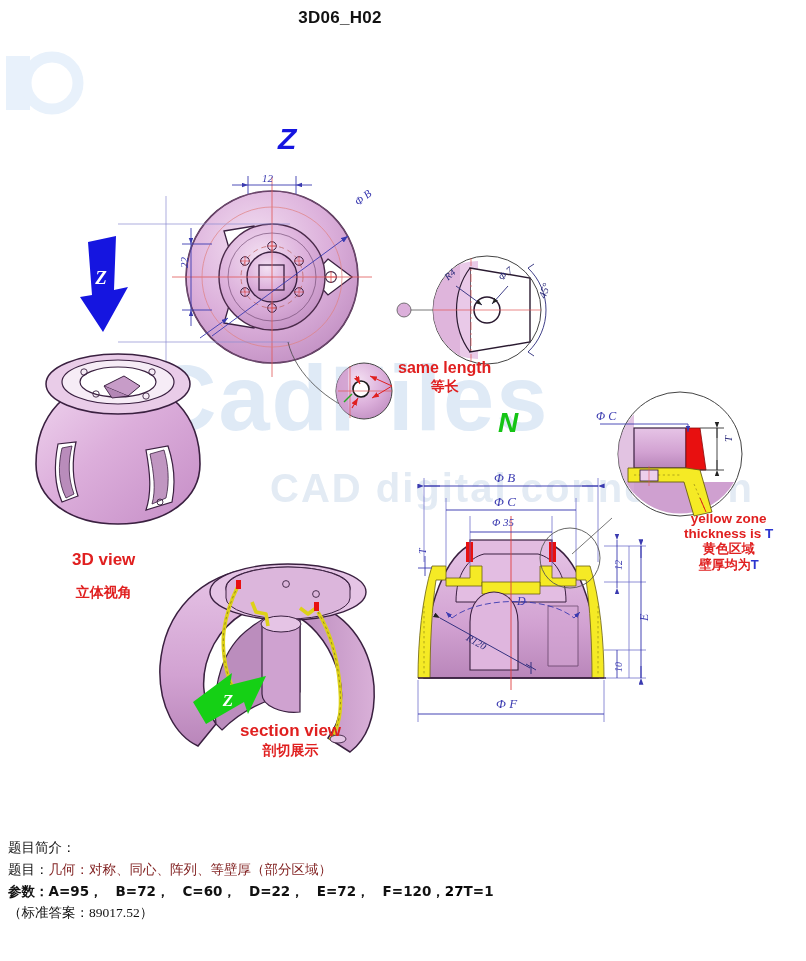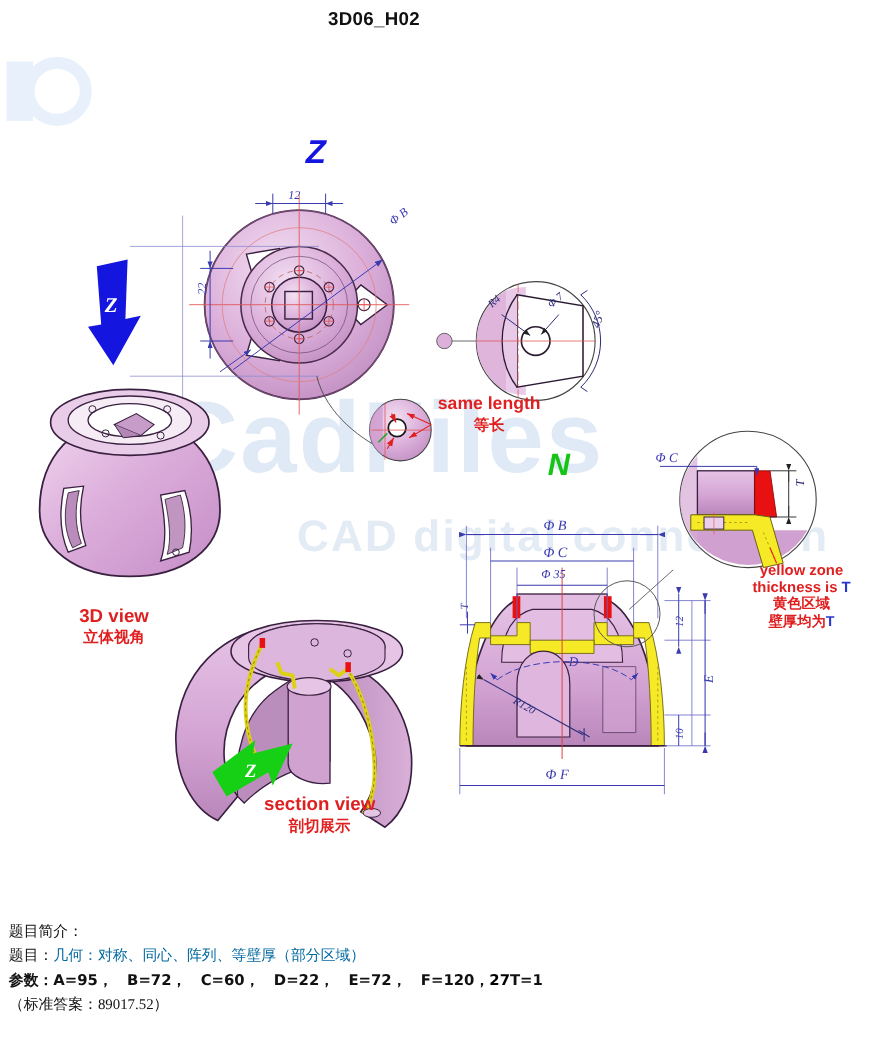--- a/index.html
+++ b/index.html
@@ -38,21 +38,21 @@
   .lbl{position:absolute;white-space:nowrap;}
   .lbl-en{font-weight:bold;color:#e02020;}
   .lbl-cn{font-weight:bold;color:#e02020;}
 
   .ann-same{left:398px;top:313px;}
   .ann-same .en{font-size:16px;}
   .ann-same .cn{font-size:14px;text-align:center;margin-top:1px;}
 
   .ann-3d{left:72px;top:504px;text-align:center;}
   .ann-3d .en{font-size:17px;}
-  .ann-3d .cn{font-size:14px;margin-top:1px;}
+  .ann-3d .cn{font-size:14px;margin-top:14px;}
 
   .ann-sec{left:240px;top:675px;text-align:center;}
   .ann-sec .en{font-size:17px;}
   .ann-sec .cn{font-size:14px;margin-top:1px;}
 
   .ann-yel{left:684px;top:465px;text-align:center;line-height:1.12;}
   .ann-yel .en{font-size:13.5px;}
   .ann-yel .cn{font-size:13px;margin-top:1px;}
   .tblue{color:#2b35d0;}
 
@@ -70,21 +70,21 @@
   .dim-dk{color:#2a2a7a;}
 
   
   .footer{
     position:absolute;left:8px;top:836px;width:560px;
     font-family:"DejaVu Sans","Liberation Sans",sans-serif;
     font-size:13.5px;line-height:1.64;color:#111;
   }
   .footer .row{white-space:nowrap;}
   .f-b{font-weight:normal;}
-  .f-g{color:#0369a1;}
+  .f-g{color:#7f1d1d;}
   .f-params{font-weight:bold;}
   .f-params .gap{display:inline-block;width:13px;}
   .f-ghost{color:#000000;font-weight:bold;}
   .f-ans{font-family:"Liberation Serif","DejaVu Serif",serif;}
 </style>
 </head>
 <body>
 
 <div id="page">
 

